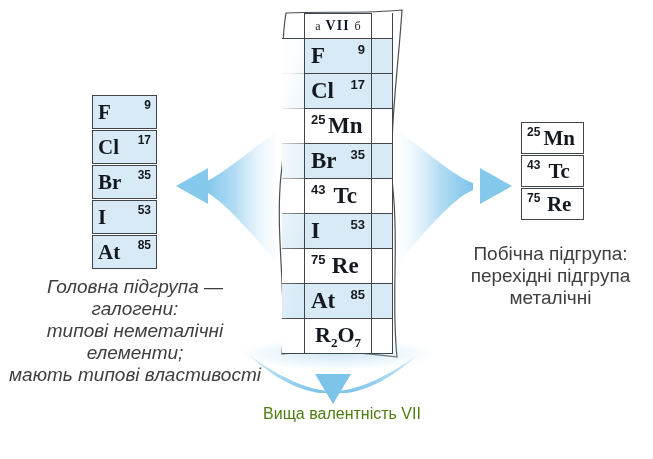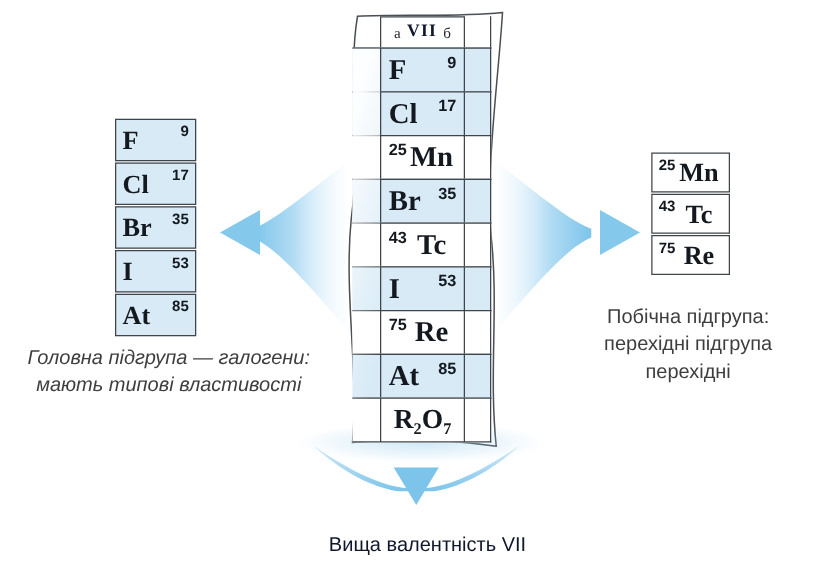--- a/index.html
+++ b/index.html
@@ -55,24 +55,24 @@
   .left-table .scell { width:65px; height:34px; background:#d7eaf6; }
   .left-table .sym { font-size:21px; line-height:32px; }
   .left-table .sup { font-size:12px; margin-top:3px; }
 
   .right-table { left:521px; top:122px; }
   .right-table .scell { width:63px; height:32px; background:#ffffff; justify-content:flex-start; }
   .right-table .sym { font-size:21px; line-height:30px; flex:1; text-align:center; }
   .right-table .sup { font-size:12px; margin-top:3px; }
 
   
-  .cap { position:absolute; text-align:center; font-size:16px; line-height:22px; color:#3e3e3e; }
+  .cap { position:absolute; text-align:center; font-size:19px; line-height:22px; color:#3e3e3e; }
   .cap-left   { left:5px;   top:276px; width:260px;font-style:italic; }
   .cap-right  { left:458px; top:243px; width:185px; }
-  .cap-bottom { left:232px; top:426px; width:220px; font-size:16px; color:#0f172a; }
+  .cap-bottom { left:232px; top:403px; width:220px; font-size:16px; color:#4d7c0f; }
 </style>
 </head>
 <body>
 
 <div class="canvas">
 
   <svg class="gfx" width="653" height="459" viewBox="0 0 653 459">
     <defs>
       <linearGradient id="gradL" x1="0%" y1="0%" x2="100%" y2="0%">
         <stop offset="0%" stop-color="#7cc4ea"></stop>
@@ -258,24 +258,25 @@
       <span class="sym">Tc</span>
     </div>
     <div class="scell">
       <span class="sup">75</span>
       <span class="sym">Re</span>
     </div>
   </div>
 
   <div class="cap cap-left">
     <div>Головна підгрупа — галогени:</div>
+    <div>типові неметалічні елементи;</div>
     <div>мають типові властивості</div>
   </div>
 
   <div class="cap cap-right">
     <div>Побічна підгрупа:</div>
     <div>перехідні підгрупа</div>
-    <div>перехідні</div>
+    <div>металічні</div>
   </div>
 
   <div class="cap cap-bottom">Вища валентність VII</div>
 
 </div>
 
 </body></html>

